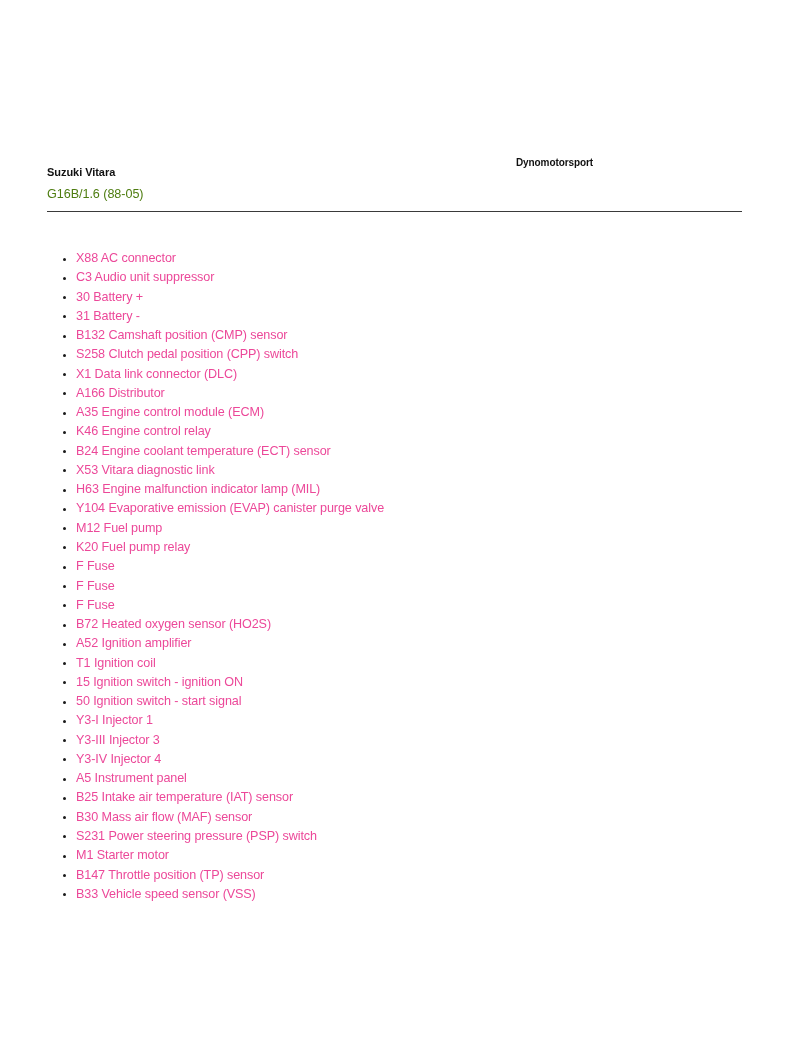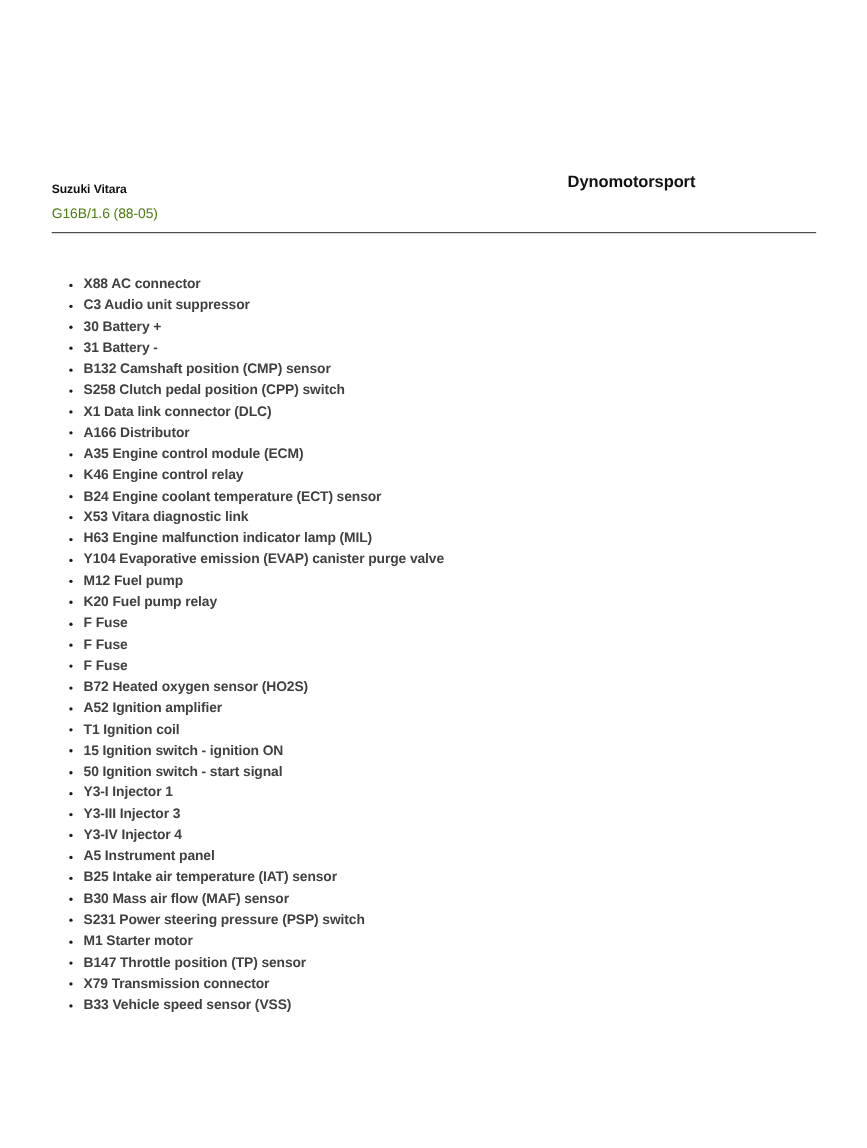--- a/index.html
+++ b/index.html
@@ -32,21 +32,21 @@
     left: 47px;
     top: 155px;
     width: 695px;
     height: 60px;
   }
 
   .brand {
     position: absolute;
     left: 469px;
     top: 2px;
-    font-size: 15px;
+    font-size: 10px;
     font-weight: bold;
     letter-spacing: -0.1px;
     color: #111111;
     white-space: nowrap;
   }
 
   .doc-title {
     position: absolute;
     left: 0;
     top: 11px;
@@ -88,23 +88,22 @@
     list-style: none;
   }
 
   .component-list li {
     position: relative;
     height: 19.28px;
     line-height: 19.28px;
     padding-left: 29px;
     font-size: 12.6px;
     letter-spacing: -0.1px;
-    color: #404040;
+    color: #ec4899;
     white-space: nowrap;
-    font-weight: bold;
   }
 
   .component-list li::before {
     content: "";
     position: absolute;
     left: 16px;
     top: 8.5px;
     width: 3px;
     height: 3px;
     border-radius: 50%;
@@ -151,17 +150,16 @@
       <li><span>50 Ignition switch - start signal</span></li>
       <li><span>Y3-I Injector 1</span></li>
       <li><span>Y3-III Injector 3</span></li>
       <li><span>Y3-IV Injector 4</span></li>
       <li><span>A5 Instrument panel</span></li>
       <li><span>B25 Intake air temperature (IAT) sensor</span></li>
       <li><span>B30 Mass air flow (MAF) sensor</span></li>
       <li><span>S231 Power steering pressure (PSP) switch</span></li>
       <li><span>M1 Starter motor</span></li>
       <li><span>B147 Throttle position (TP) sensor</span></li>
-      <li><span>X79 Transmission connector</span></li>
       <li><span>B33 Vehicle speed sensor (VSS)</span></li>
     </ul>
 
 </div>
 
 </body></html>

